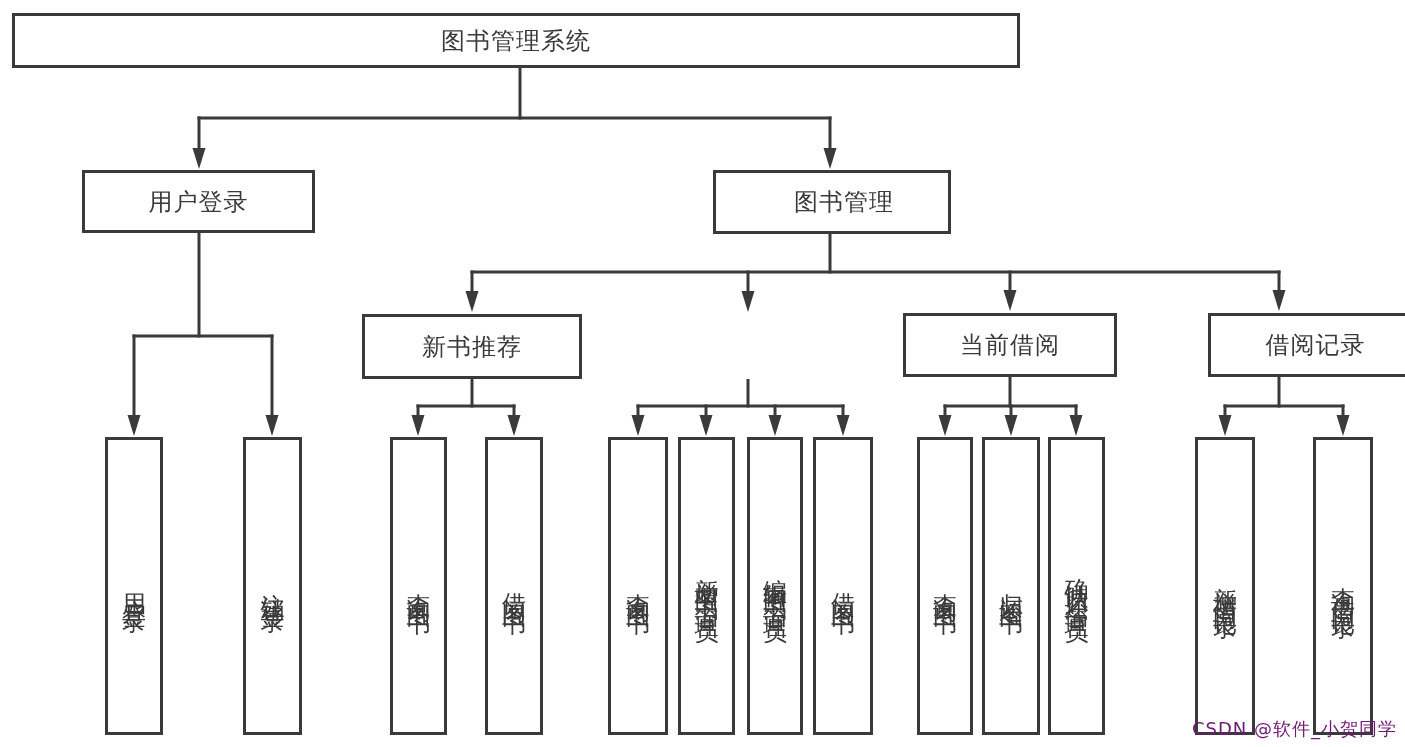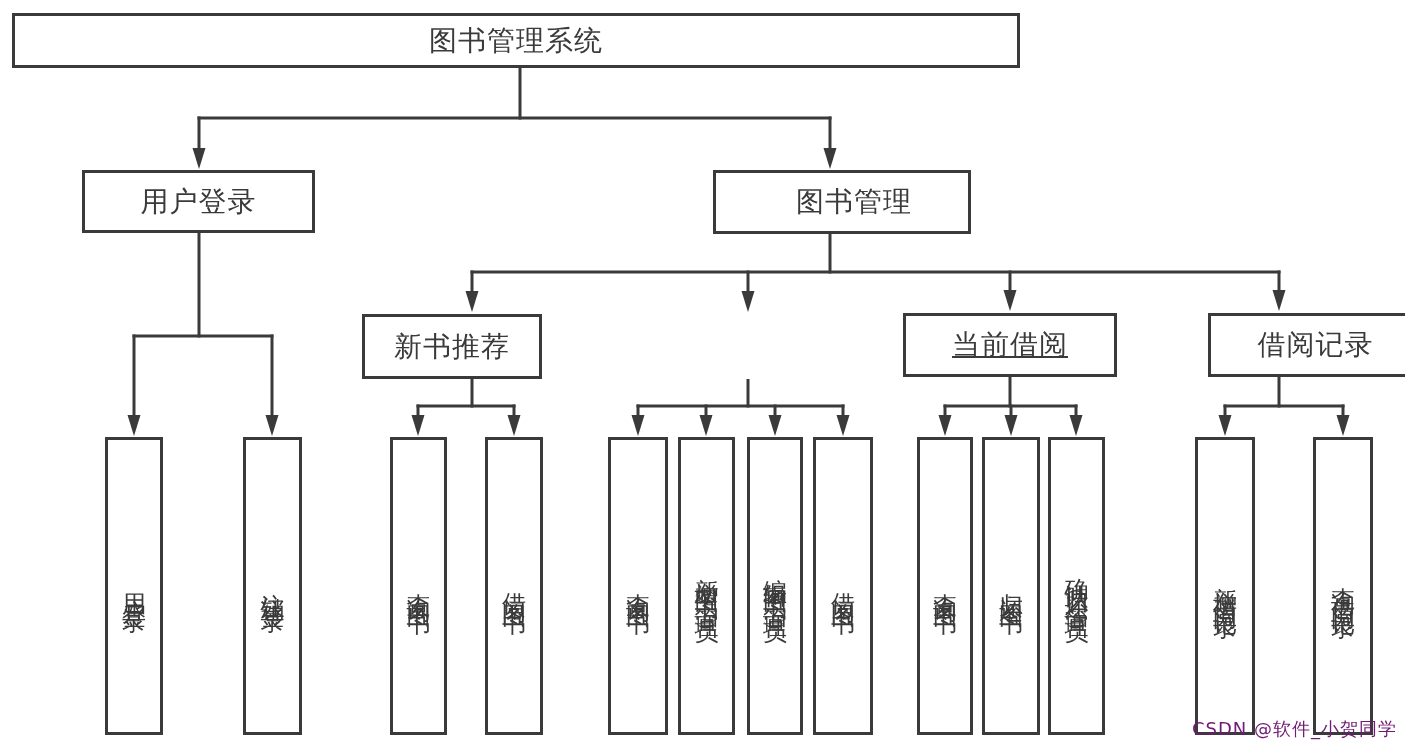--- a/index.html
+++ b/index.html
@@ -20,21 +20,21 @@
     position: absolute;
     box-sizing: border-box;
     background: #ffffff;
     border: 3px solid #3a3a3a;
     color: #3a3a3a;
     display: flex;
     align-items: center;
     justify-content: center;
     z-index: 2;
   }
-  .h-node { font-size: 28px; letter-spacing: 1px; text-align: center; }
+  .h-node { font-size: 24px; letter-spacing: 1px; text-align: center; }
   .v-node .label {
     writing-mode: vertical-rl;
     text-orientation: mixed;
     font-size: 24px;
     letter-spacing: 6px;
     line-height: 1;
   }
   .watermark {
     position: absolute;
     right: 8px;
@@ -127,28 +127,28 @@
     </g>
   </svg>
 
   <div class="node h-node" style="left:12px; top:13px; width:1008px; height:55px;">
     <span class="label">图书管理系统</span>
   </div>
 
   <div class="node h-node" style="left:82px; top:170px; width:233px; height:63px;">
     <span class="label">用户登录</span>
   </div>
-  <div class="node h-node" style="left:713px; top:170px; width:258px; height:64px;padding-left:24px;">
+  <div class="node h-node" style="left:713px; top:170px; width:238px; height:64px;padding-left:24px;">
     <span class="label">图书管理</span>
   </div>
 
-  <div class="node h-node" style="left:362px; top:314px; width:180px; height:65px;">
+  <div class="node h-node" style="left:362px; top:314px; width:220px; height:65px;">
     <span class="label">新书推荐</span>
   </div>
-  <div class="node h-node" style="left:903px; top:313px; width:214px; height:64px;text-decoration:underline;">
+  <div class="node h-node" style="left:903px; top:313px; width:214px; height:64px;">
     <span class="label">当前借阅</span>
   </div>
   <div class="node h-node" style="left:1172px; top:313px; width:215px; height:64px;margin-left:36px;">
     <span class="label">借阅记录</span>
   </div>
 
   <div class="node v-node" style="left:105px; top:437px; width:58px; height:298px;">
     <span class="label">用户登录</span>
   </div>
   <div class="node v-node" style="left:243px; top:437px; width:59px; height:298px;">

